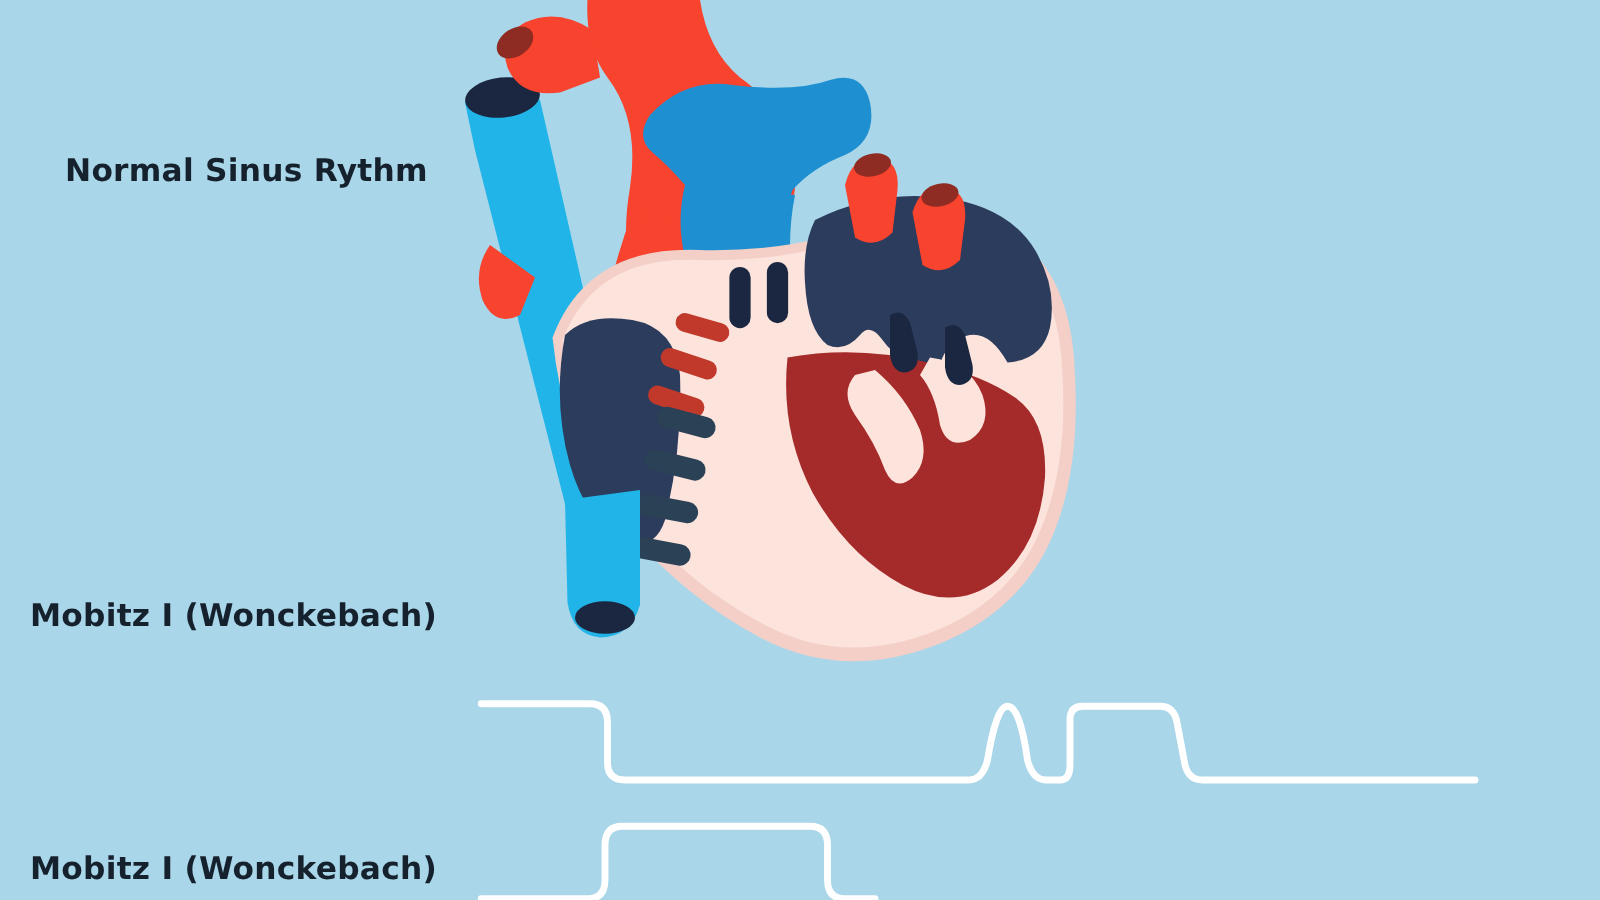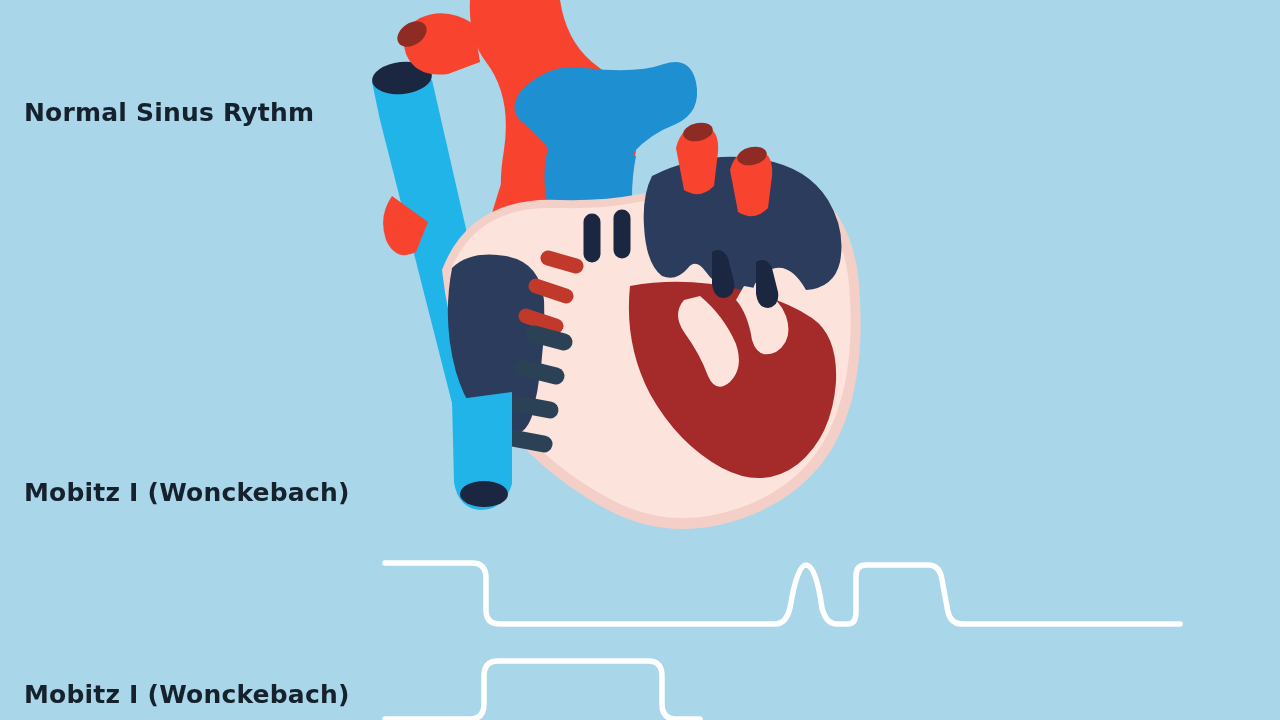--- a/index.html
+++ b/index.html
@@ -19,21 +19,21 @@
   
   .rhythm-label {
     position: absolute;
     left: 24px;
     color: #16212e;
     font-size: 25px;
     font-weight: 700;
     letter-spacing: 0.2px;
     white-space: nowrap;
   }
-  #label-0 { top: 98px; }
+  #label-0 { top: 122px; margin-left: 28px; }
   #label-1 { top: 478px; }
   #label-2 { top: 680px; }
 
   
   #heart-illustration {
     position: absolute;
     left: 0;
     top: 0;
     width: 1280px;
     height: 720px;

